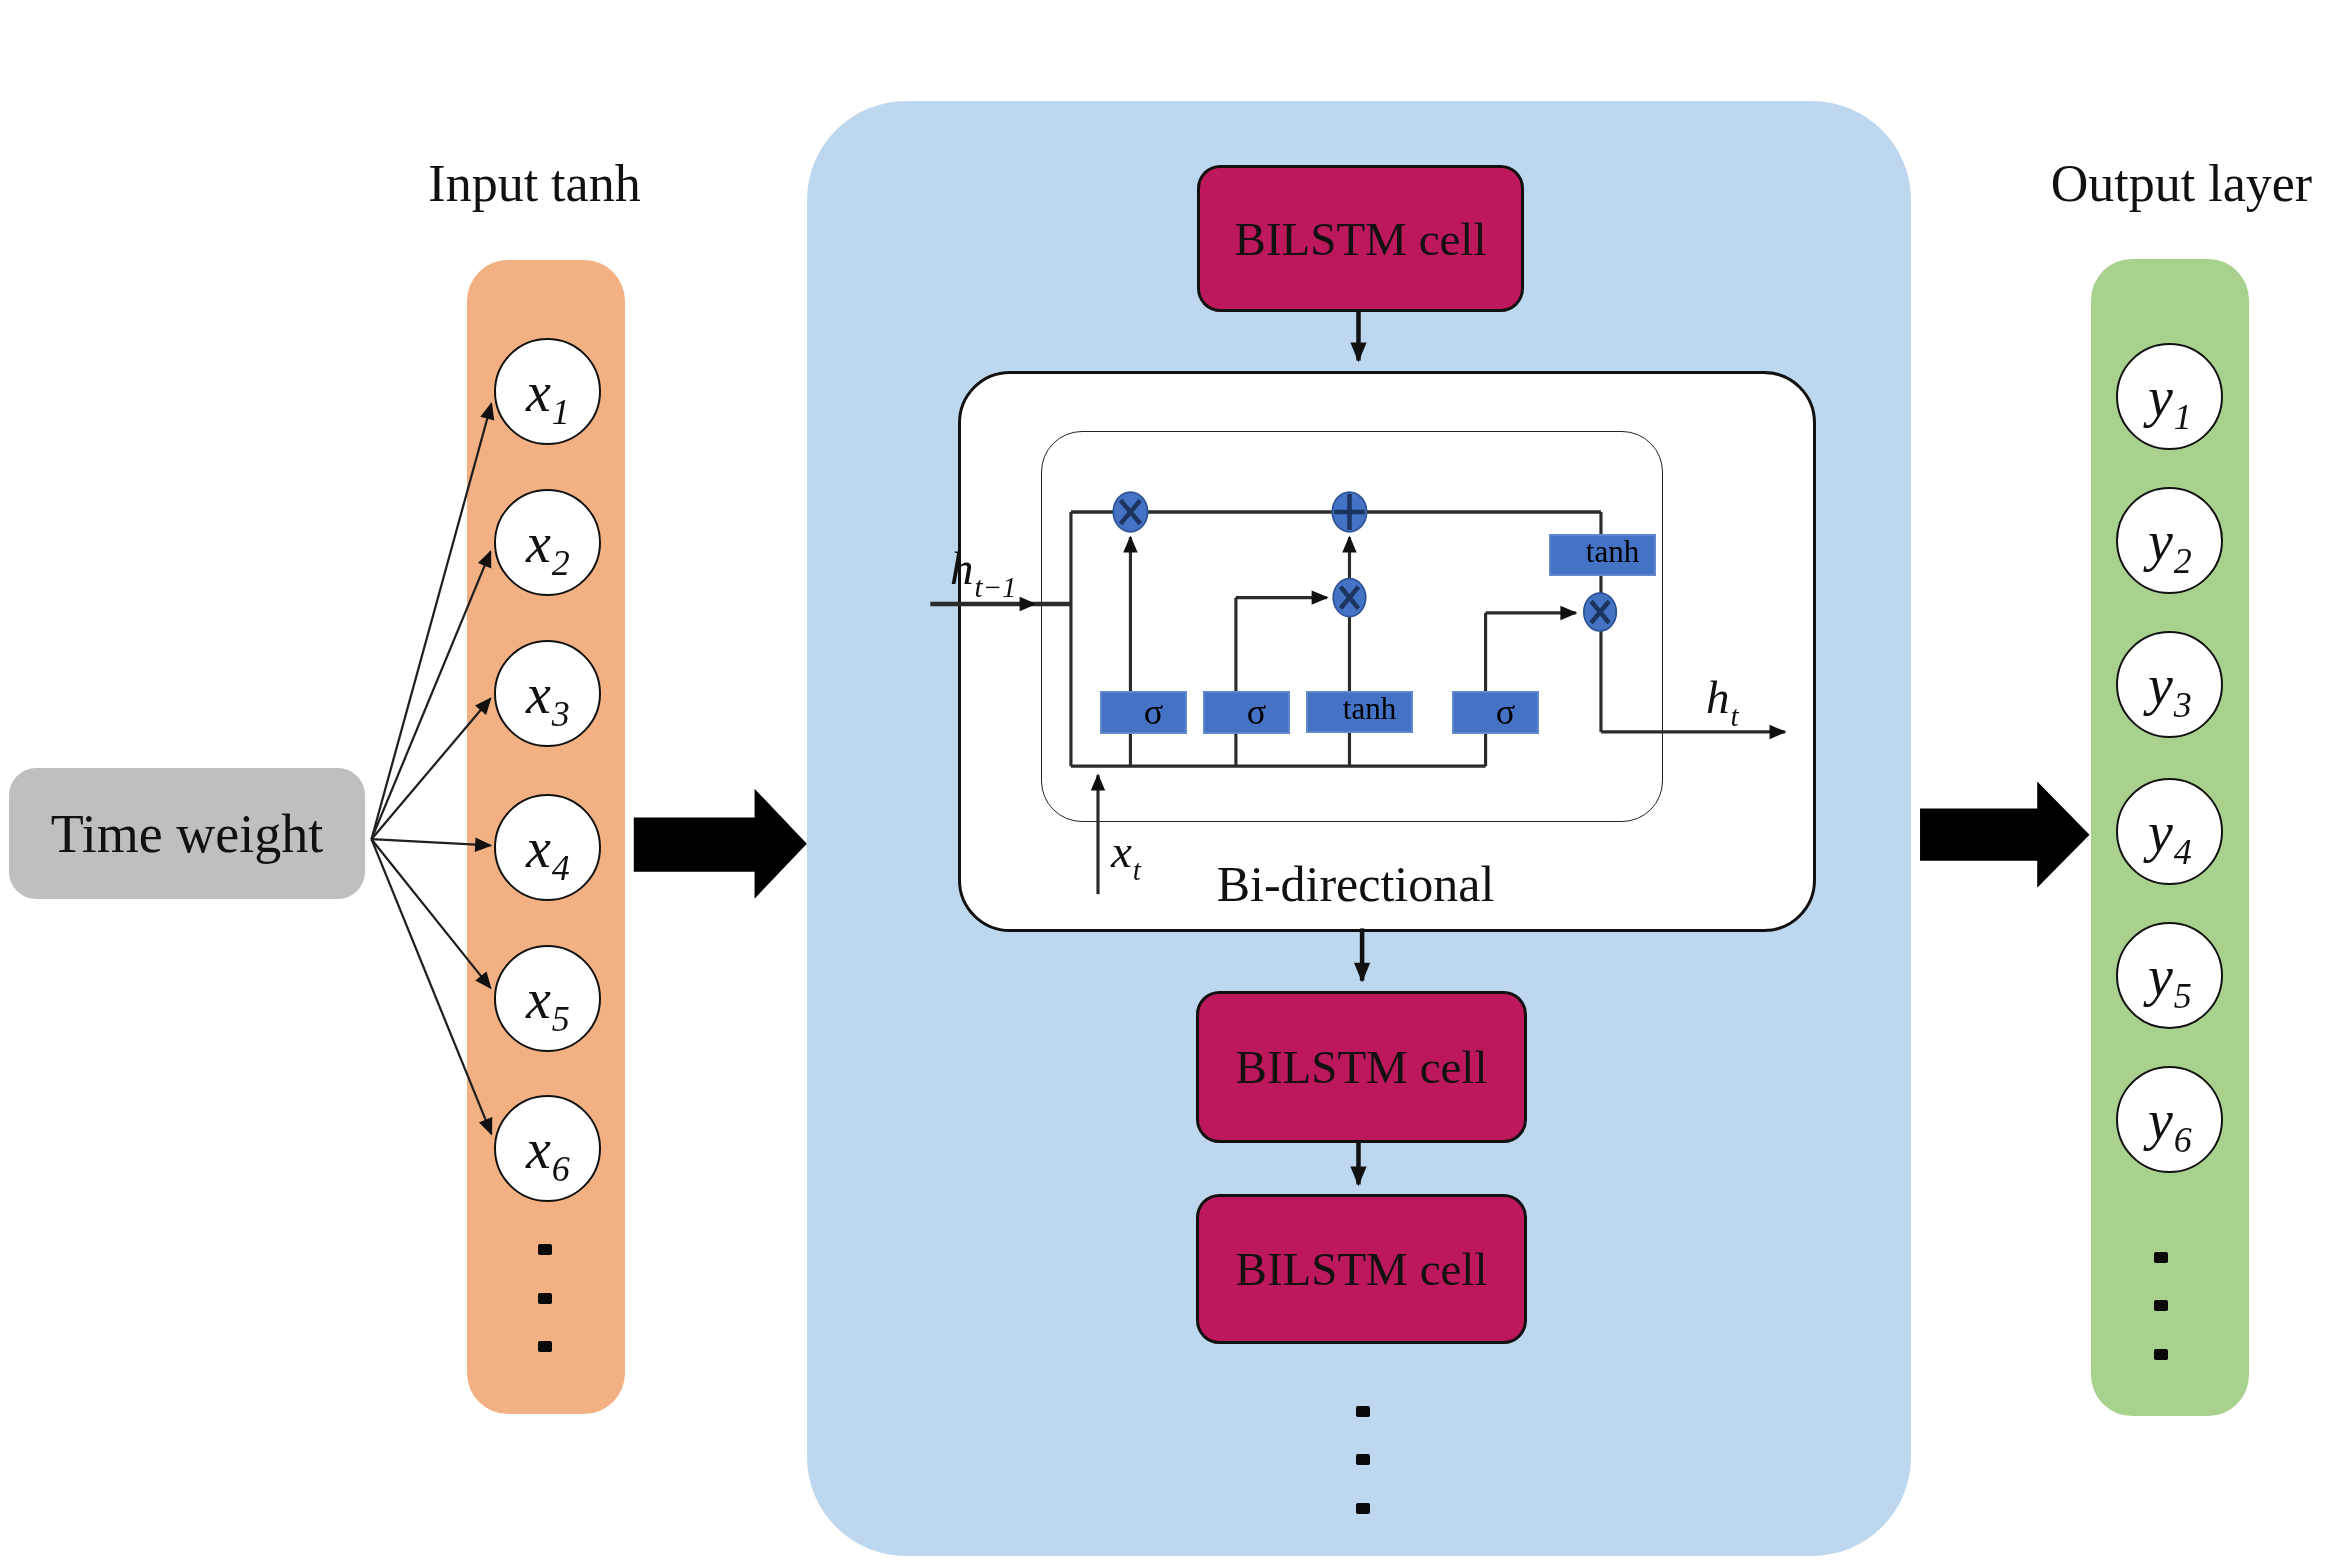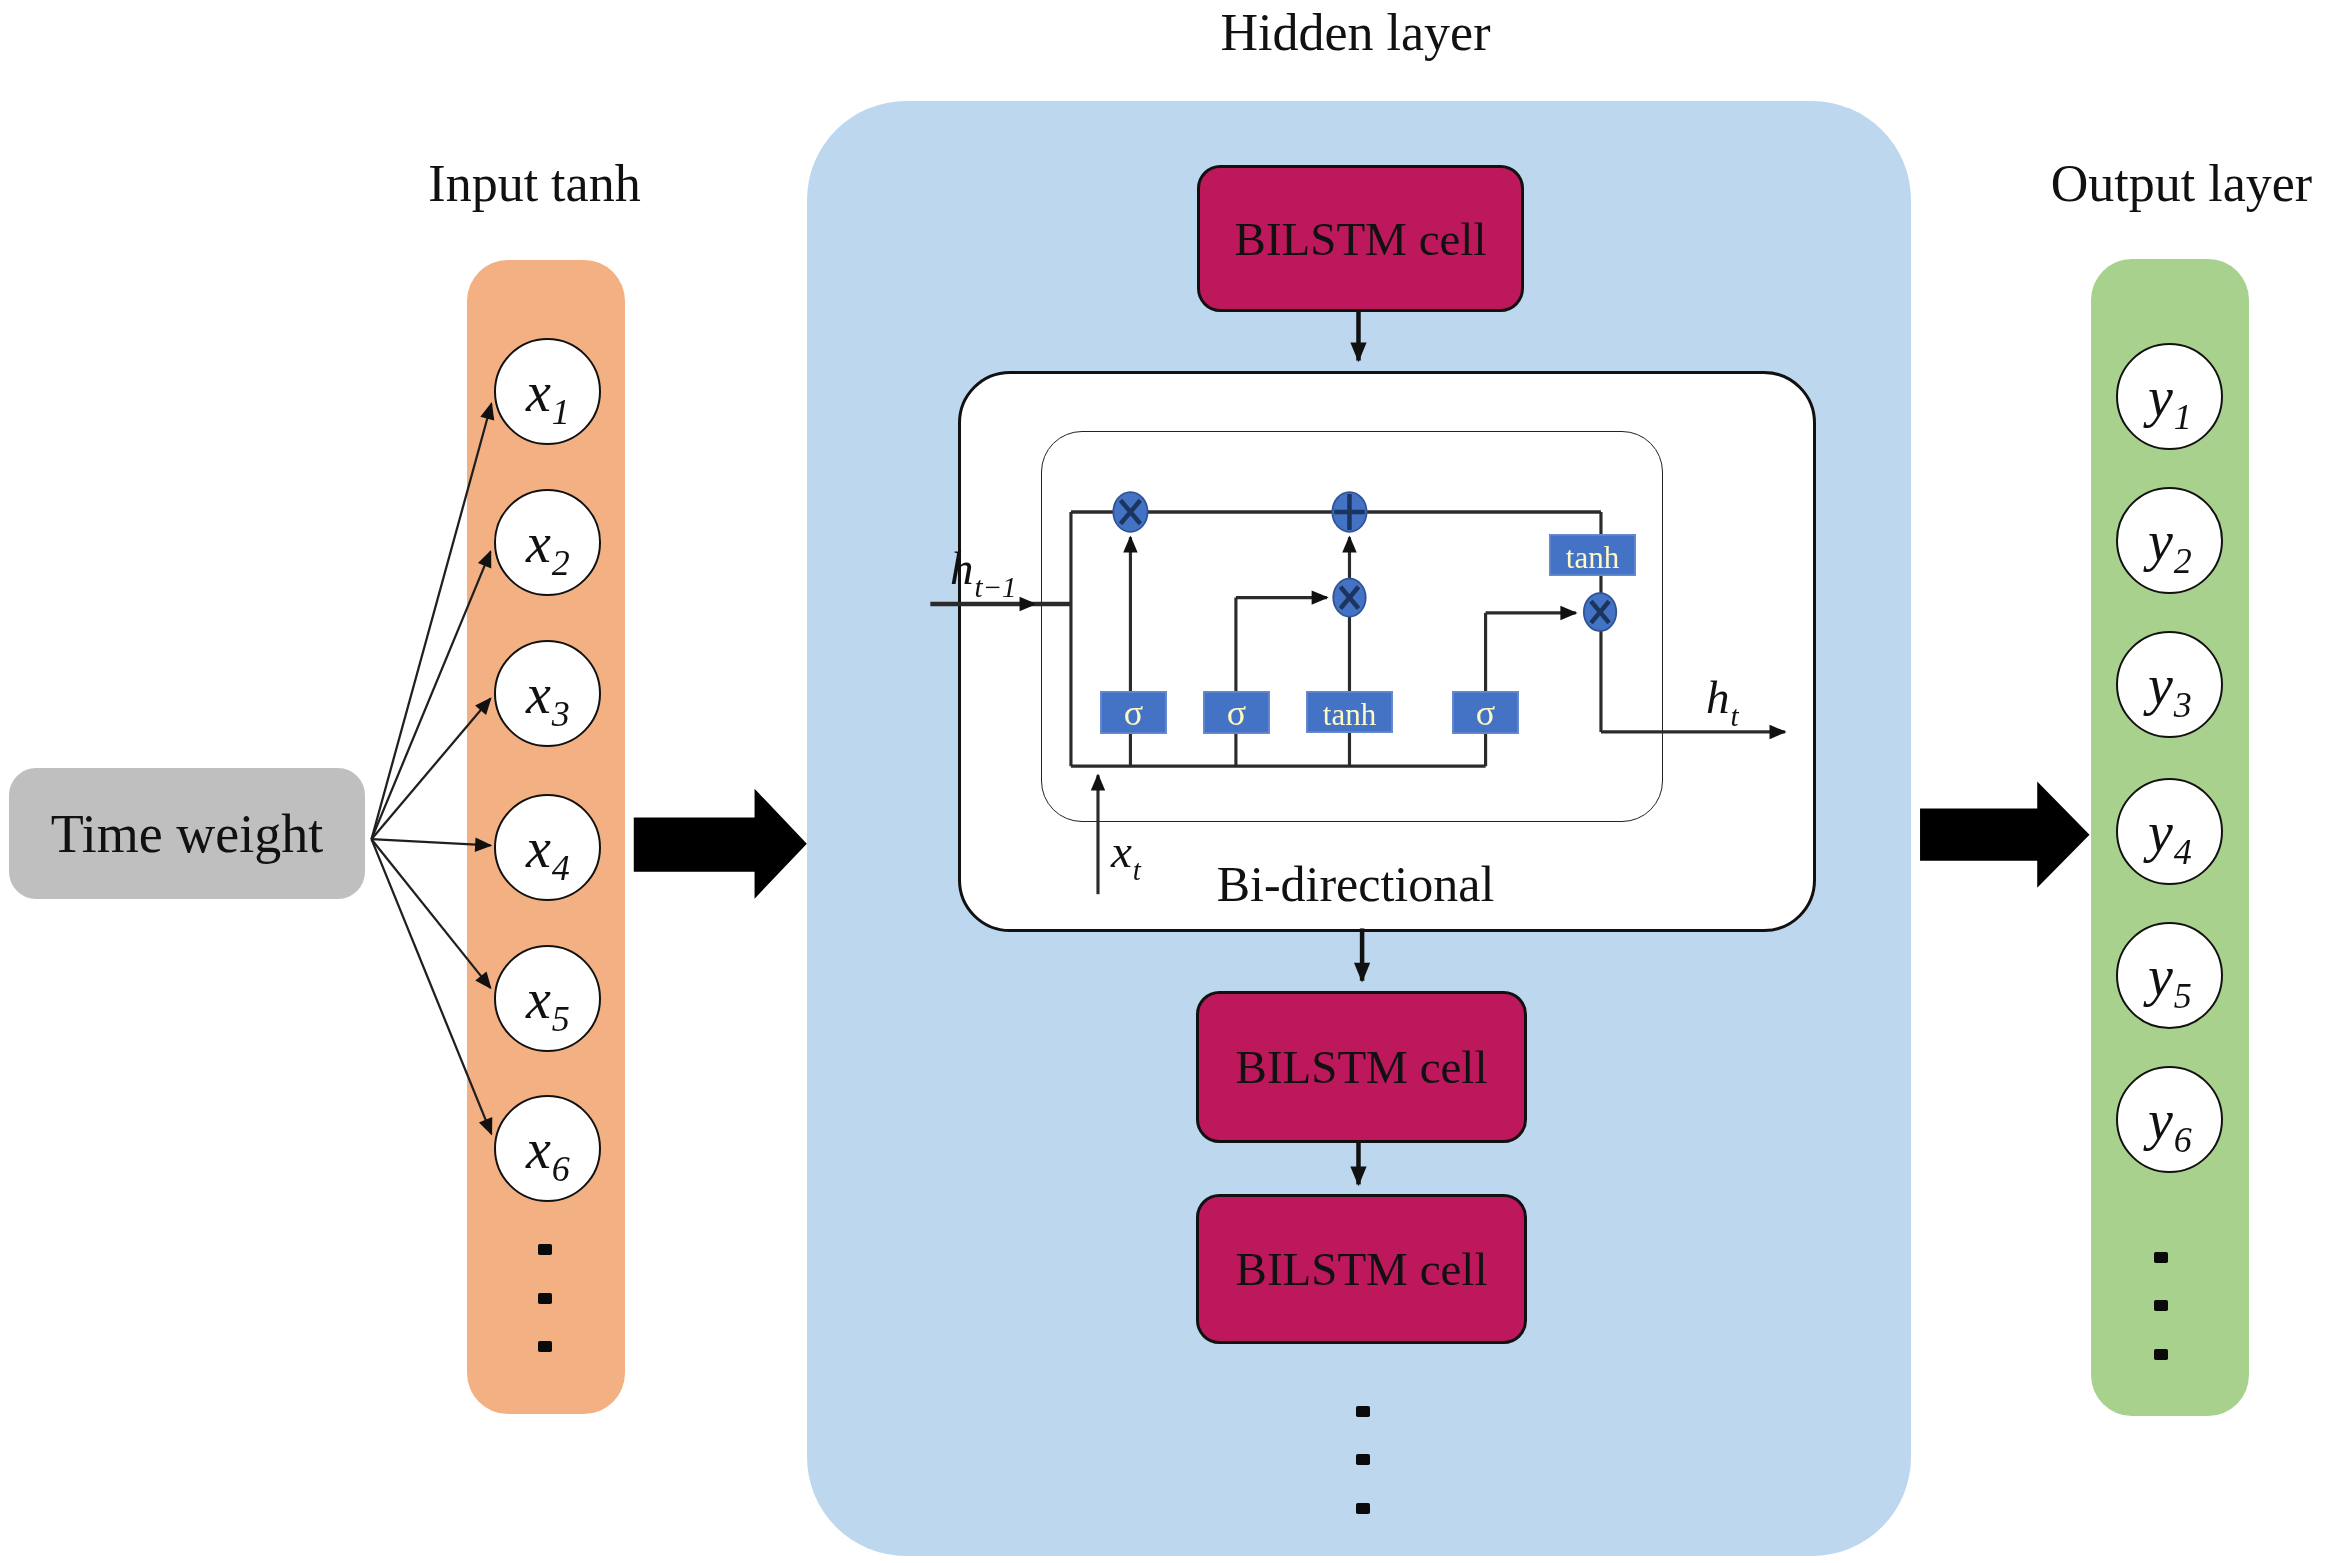--- a/index.html
+++ b/index.html
@@ -22,40 +22,39 @@
   .bilstm-box{position:absolute;background:#be185d;border:3.6px solid #111;border-radius:23.4px;
               display:flex;align-items:center;justify-content:center;font-size:47px;z-index:5;}
   .bilstm-top{left:1197px;top:165px;width:321px;height:141px;}
   .bilstm-mid{left:1196px;top:991px;width:325px;height:146px;}
   .bilstm-bot{left:1196px;top:1194px;width:325px;height:144px;}
   .bidir-label{position:absolute;left:1040px;top:855px;width:631px;text-align:center;font-size:50px;z-index:6;}
   .node-circle{position:absolute;width:103px;height:103px;border:2.7px solid #111;border-radius:50%;
                background:#fff;display:flex;align-items:center;justify-content:center;z-index:5;}
   .nvar{font-style:italic;font-size:56px;line-height:1;}
   .nsub{font-style:italic;font-size:36px;line-height:1;position:relative;top:20px;left:0.9px;}
-  .gate{position:absolute;background:var(--accent,#4472C4);color:#fef9c3;display:flex;align-items:flex-end;
-        justify-content:center;z-index:6;box-shadow:inset 0 0 0 1.8px rgba(255,255,255,0.18);}
+  .gate{position:absolute;background:var(--accent,#4472C4);color:#000000;display:flex;align-items:flex-start;
+        justify-content:center;z-index:6;box-shadow:inset 0 0 0 1.8px rgba(255,255,255,0.18);padding-left:20px;}
   .gate-sigma{font-size:36px;}
   .gate-tanh{font-size:31px;}
   .mlabel{position:absolute;z-index:6;font-style:italic;font-size:47px;line-height:1;}
   .msub{font-style:italic;font-size:29px;position:relative;top:12.6px;left:0.9px;}
   .dot{position:absolute;width:14.4px;height:10.8px;background:#0a0a0a;z-index:5;border-radius:1.8px;}
   svg.overlay{position:absolute;left:0;top:0;z-index:3;}
 </style>
 </head>
 <body>
 
 <div class="stage">
 
   <div class="panel panel-orange"></div>
   <div class="panel panel-blue"></div>
   <div class="panel panel-green"></div>
 
   <div class="layer-title title-input">Input tanh</div>
-  <div class="layer-title title-hidden">Hidden layer</div>
   <div class="layer-title title-output">Output layer</div>
 
   <div class="timeweight">
     <span>Time weight</span>
   </div>
 
   <div class="whitebox bidir-outer"></div>
   <div class="whitebox lstm-inner"></div>
   <div class="bidir-label">Bi-directional</div>
 

